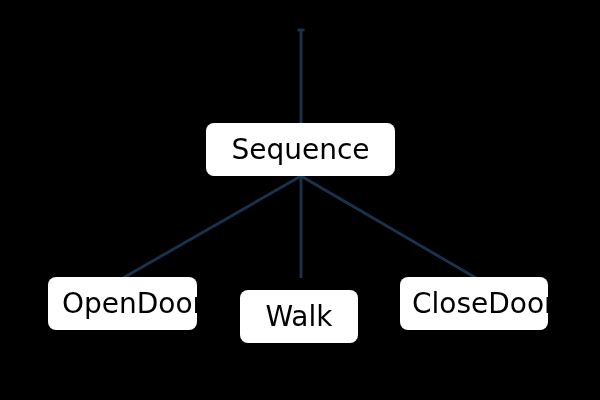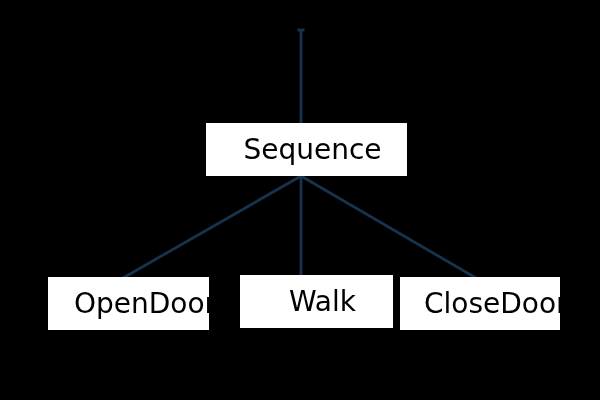--- a/index.html
+++ b/index.html
@@ -22,27 +22,26 @@
     width: 600px;
     height: 400px;
   }
   #edges line {
     stroke-width: 2.8;
     fill: none;
   }
   .node {
     position: absolute;
     background: #ffffff;
-    border-radius: 0;
+    border-radius: 8px;
     display: flex;
     align-items: center;
     overflow: hidden;
     font-size: 28px;
     color: #000000;
-    padding-left: 12px;
   }
   .node.center {
     justify-content: center;
   }
   .node .label {
     white-space: nowrap;
   }
   .node.clip-open .label { padding-left: 14px; }
   .node.clip-close .label { padding-left: 12px; }
 </style>
@@ -60,21 +59,21 @@
   </svg>
 
   <div class="node center" style="left:206px; top:123px; width:189px; height:53px;">
     <span class="label">Sequence</span>
   </div>
 
   <div class="node clip-open" style="left:48px; top:277px; width:149px; height:53px;">
     <span class="label">OpenDoor</span>
   </div>
 
-  <div class="node center" style="left:240px; top:275px; width:141px; height:53px;">
+  <div class="node center" style="left:240px; top:290px; width:118px; height:53px;">
     <span class="label">Walk</span>
   </div>
 
   <div class="node clip-close" style="left:400px; top:277px; width:148px; height:53px;">
     <span class="label">CloseDoor</span>
   </div>
 
 </div>
 
 </body></html>

